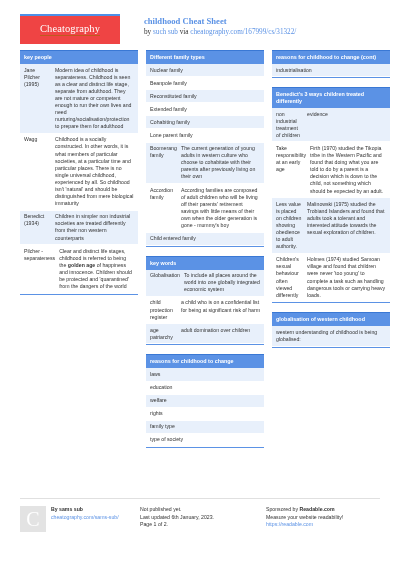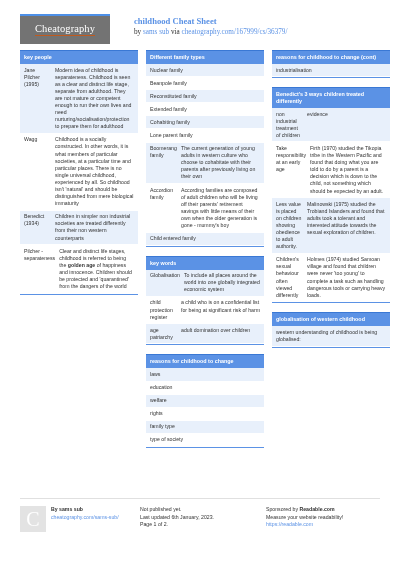--- a/index.html
+++ b/index.html
@@ -9,22 +9,22 @@
     background: #ffffff;
     font-family: "Liberation Sans", sans-serif;
     color: #333333;
     -webkit-font-smoothing: antialiased;
   }
   .page { width: 400px; height: 566px; position: relative; padding: 0 20px; }
 
   
   .header { display: flex; align-items: flex-start; padding-top: 14px; height: 44px; }
   .logo-box {
-    width: 90px; height: 30px;
-    background: #737373;
+    width: 100px; height: 30px;
+    background: #ef4444;
     border-top: 2px solid #4d90e8;
     display: flex; align-items: center; justify-content: center;
     flex: 0 0 auto;
   }
   .logo-text {
     font-family: "Liberation Serif", serif;
     font-size: 10.5px; color: #ffffff;
     letter-spacing: .1px;
     border-bottom: 1px solid #c05a1e;
     padding-bottom: 1px;
@@ -99,23 +99,23 @@
 <div class="page">
 
   <div class="header">
     <div class="logo-box">
       <span class="logo-text">Cheatography</span>
     </div>
     <div class="title-block">
       <div class="sheet-title">childhood Cheat Sheet</div>
       <div class="sheet-by">
         <span class="lbl">by</span>
-        <a href="#">sams sub</a>
+        <a href="#">such sub</a>
         <span class="lbl">via</span>
-        <a href="#">cheatography.com/167999/cs/36379/</a>
+        <a href="#">cheatography.com/167999/cs/31322/</a>
       </div>
     </div>
   </div>
 
   <div class="columns">
     <div class="col" id="col-left">
         <div class="block">
           <div class="block-head">key people</div>
           <div class="rows">
             <div class="row alt">

